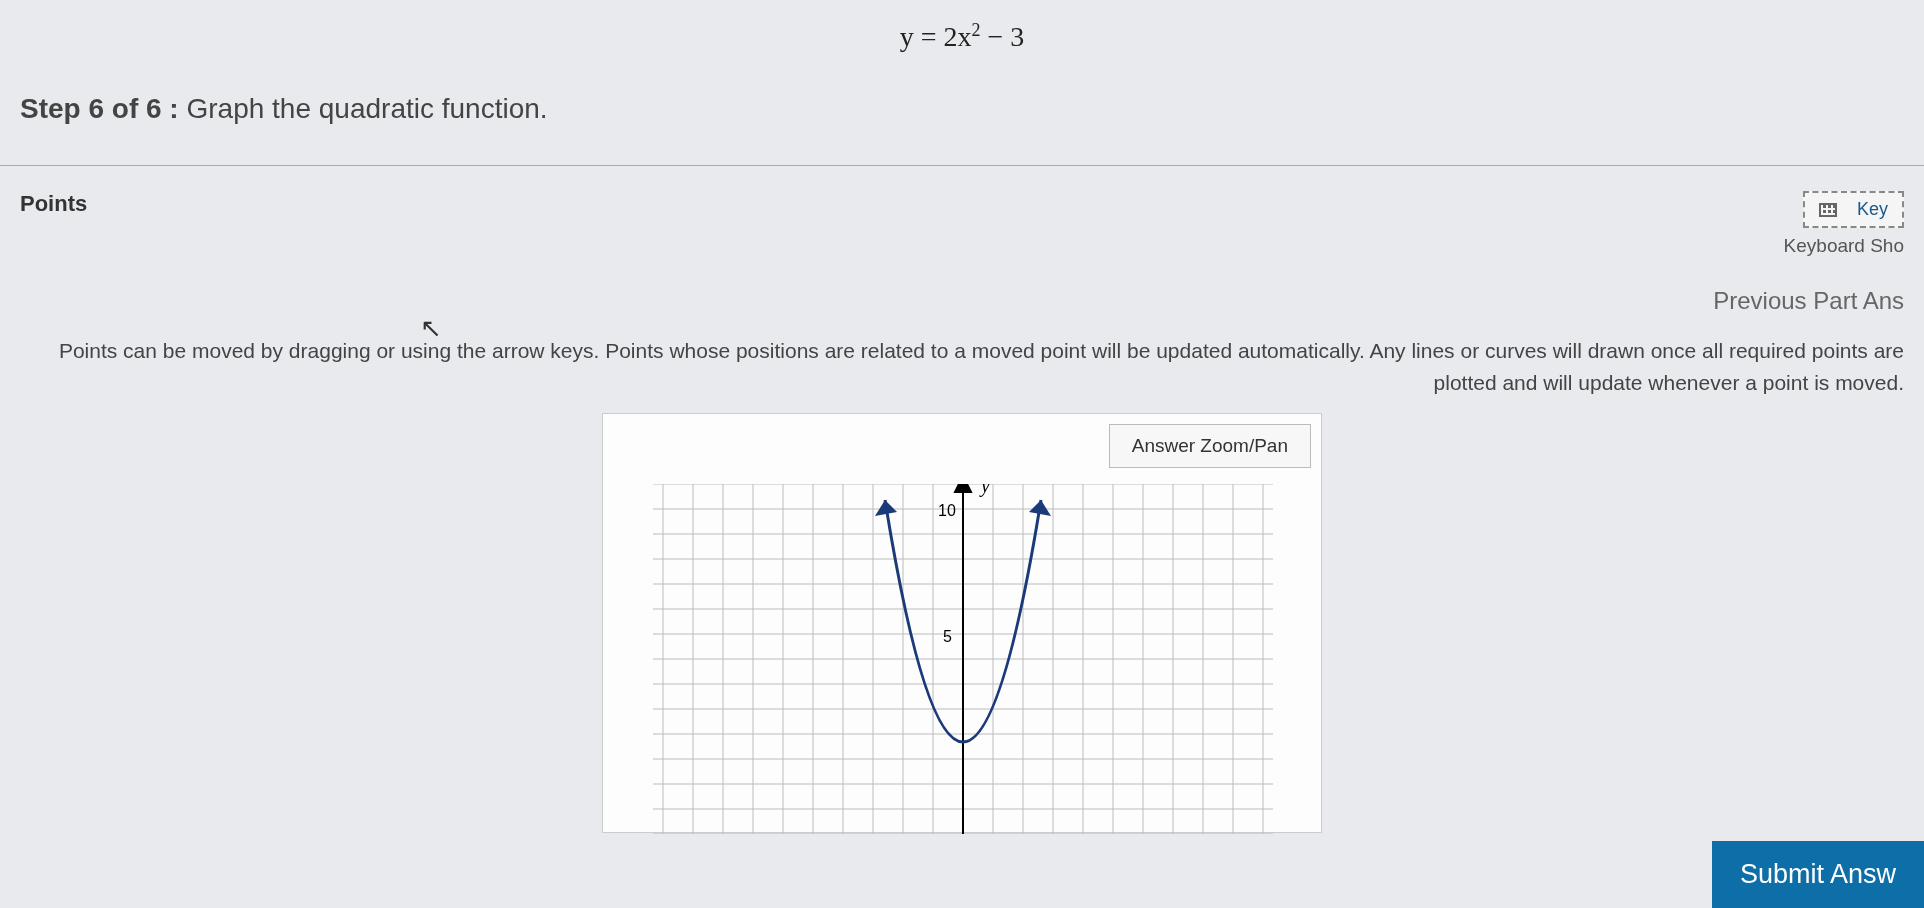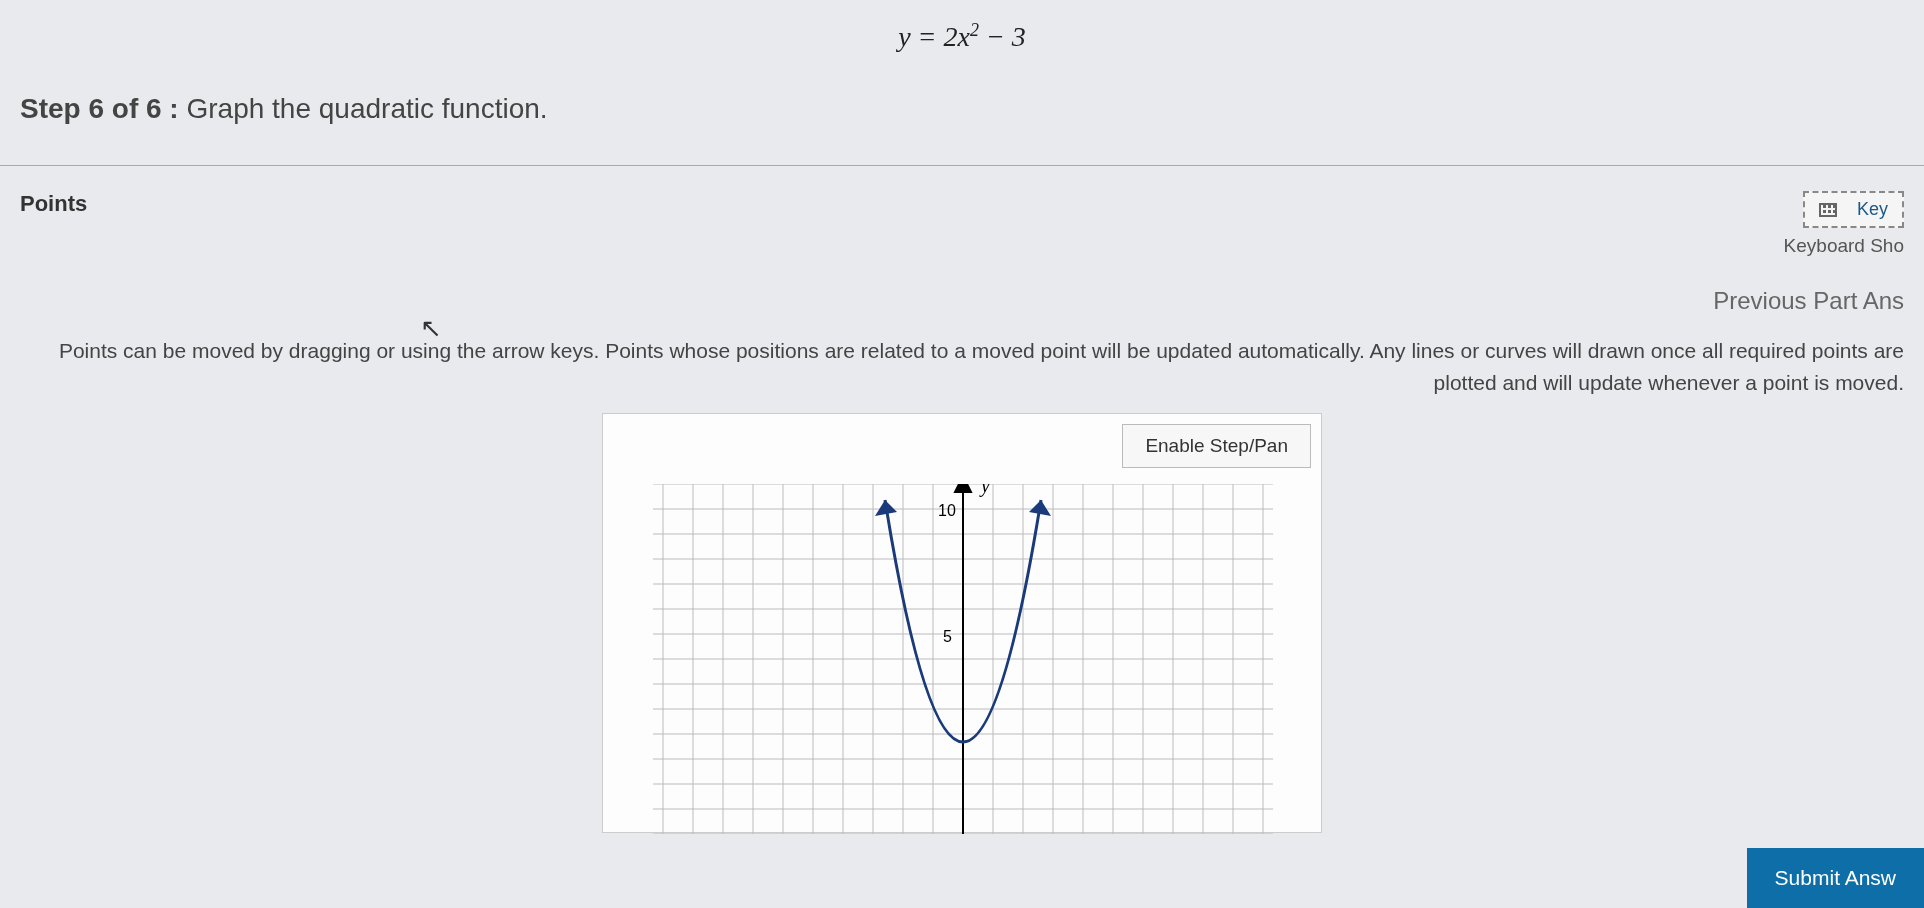--- a/index.html
+++ b/index.html
@@ -13,21 +13,20 @@
       color: #333;
       width: 1924px;
       height: 908px;
       overflow: hidden;
       position: relative;
     }
     .equation {
       text-align: center;
       font-family: "Times New Roman", serif;
       font-size: 28px;
-      font-style: italic;
       padding: 20px 0 30px 0;
       color: #222;
     }
     .equation sup {
       font-size: 18px;
       vertical-align: super;
     }
     .step-header {
       padding: 10px 20px 40px 20px;
       font-size: 28px;
@@ -126,21 +125,21 @@
       z-index: 10;
     }
     .submit-btn {
       position: absolute;
       bottom: 0;
       right: 0;
       background: #0d6ea8;
       color: white;
       border: none;
       padding: 18px 28px;
-      font-size: 21px;
+      font-size: 27px;
       cursor: pointer;
     }
     .graph-svg {
       position: absolute;
       top: 70px;
       left: 50px;
       width: 620px;
       height: 350px;
     }
   </style>
@@ -174,21 +173,21 @@
   </div>
 </div>
 
 <div class="prev-part">Previous Part Ans</div>
 
 <span class="cursor-icon">↖</span>
 
 <div class="instructions">Points can be moved by dragging or using the arrow keys. Points whose positions are related to a moved point will be updated automatically. Any lines or curves will drawn once all required points are plotted and will update whenever a point is moved.</div>
 
 <div class="graph-area">
-  <button class="zoom-btn">Enable Step/Pan</button>
+  <button class="zoom-btn">Answer Zoom/Pan</button>
   <svg class="graph-svg" viewBox="0 0 620 350" xmlns="http://www.w3.org/2000/svg">
 
     <g stroke="#bbb" stroke-width="1">
       <line x1="0" y1="0" x2="620" y2="0"></line>
       <line x1="0" y1="25" x2="620" y2="25"></line>
       <line x1="0" y1="50" x2="620" y2="50"></line>
       <line x1="0" y1="75" x2="620" y2="75"></line>
       <line x1="0" y1="100" x2="620" y2="100"></line>
       <line x1="0" y1="125" x2="620" y2="125"></line>
       <line x1="0" y1="150" x2="620" y2="150"></line>

